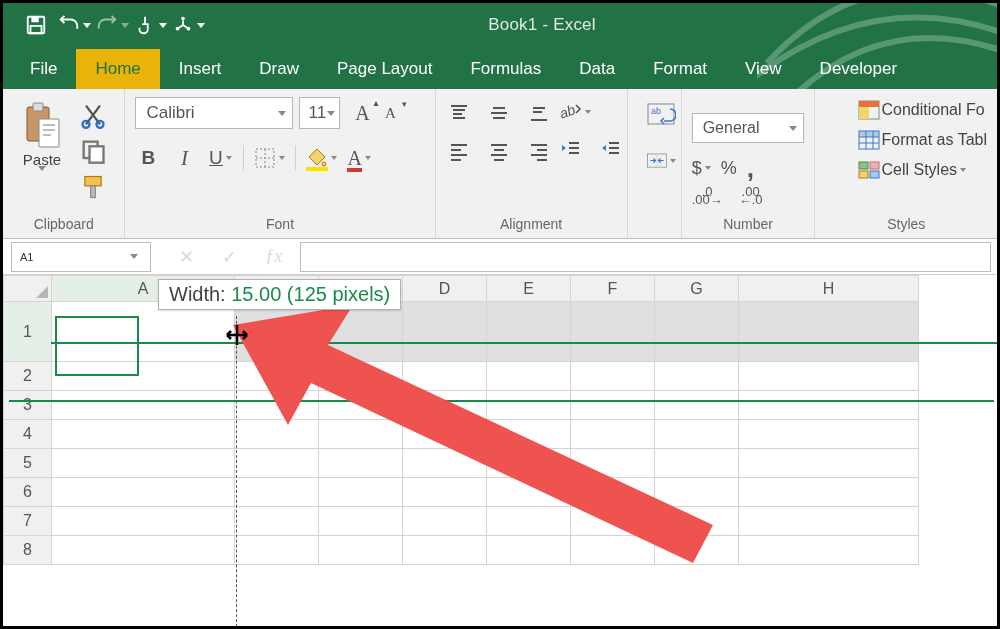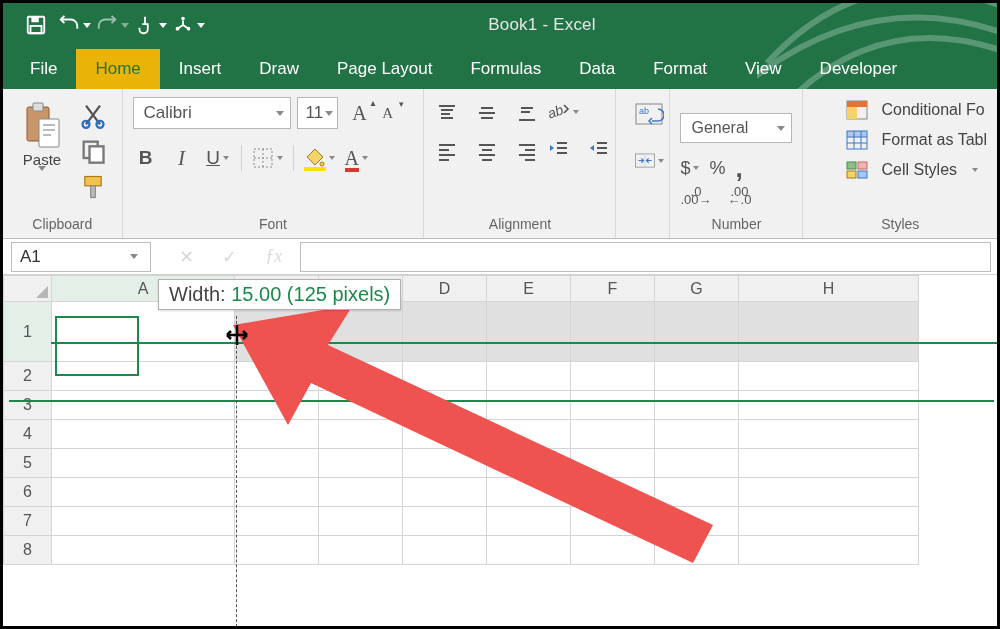--- a/index.html
+++ b/index.html
@@ -144,30 +144,30 @@
     width:112px;height:30px;border:1px solid #b6b6b6;background:#fff;
     display:flex;align-items:center;justify-content:space-between;
     padding:0 6px 0 10px;font-size:16px;color:#555;cursor:pointer;
   }
   .num-bottom{display:flex;align-items:center;gap:10px;}
   .nb{height:26px;display:flex;align-items:center;cursor:pointer;color:#555;font-size:18px;}
   .dec-btn{font-size:13px;line-height:10px;display:flex;flex-direction:column;align-items:center;cursor:pointer;color:#555;}
 
   
   .styles-col{display:flex;flex-direction:column;gap:8px;padding-top:2px;font-size:16px;color:#444;}
-  .styles-row{display:flex;align-items:center;gap:12px;cursor:pointer;white-space:nowrap;padding-left:32px;}
+  .styles-row{display:flex;align-items:center;gap:0;cursor:pointer;white-space:nowrap;padding-left:32px;}
   .styles-row .ic{width:24px;height:22px;}
 
   
   .fbar{height:36px;display:flex;align-items:center;border-bottom:1px solid #cfcfcf;position:relative;}
   .namebox{
     width:140px;height:30px;margin:3px 0 3px 8px;
     border:1px solid #bdbdbd;background:#fff;
     display:flex;align-items:center;justify-content:space-between;
-    padding:0 12px 0 8px;font-size:17px;color:#333;
+    padding:0 12px 0 8px;font-size:11px;color:#333;
   }
   .fx-controls{display:flex;align-items:center;gap:28px;margin-left:28px;color:#aaa;font-size:18px;}
   .fx-controls .x{font-size:18px;}
   .fx-controls .chk{font-size:18px;}
   .fx-controls .fx{font-style:italic;font-family:"Times New Roman";}
   .formula-input{flex:1;height:30px;margin:3px 6px 3px 18px;border:1px solid #bdbdbd;background:#fff;}
 
   
   .tooltip{
     position:absolute;

